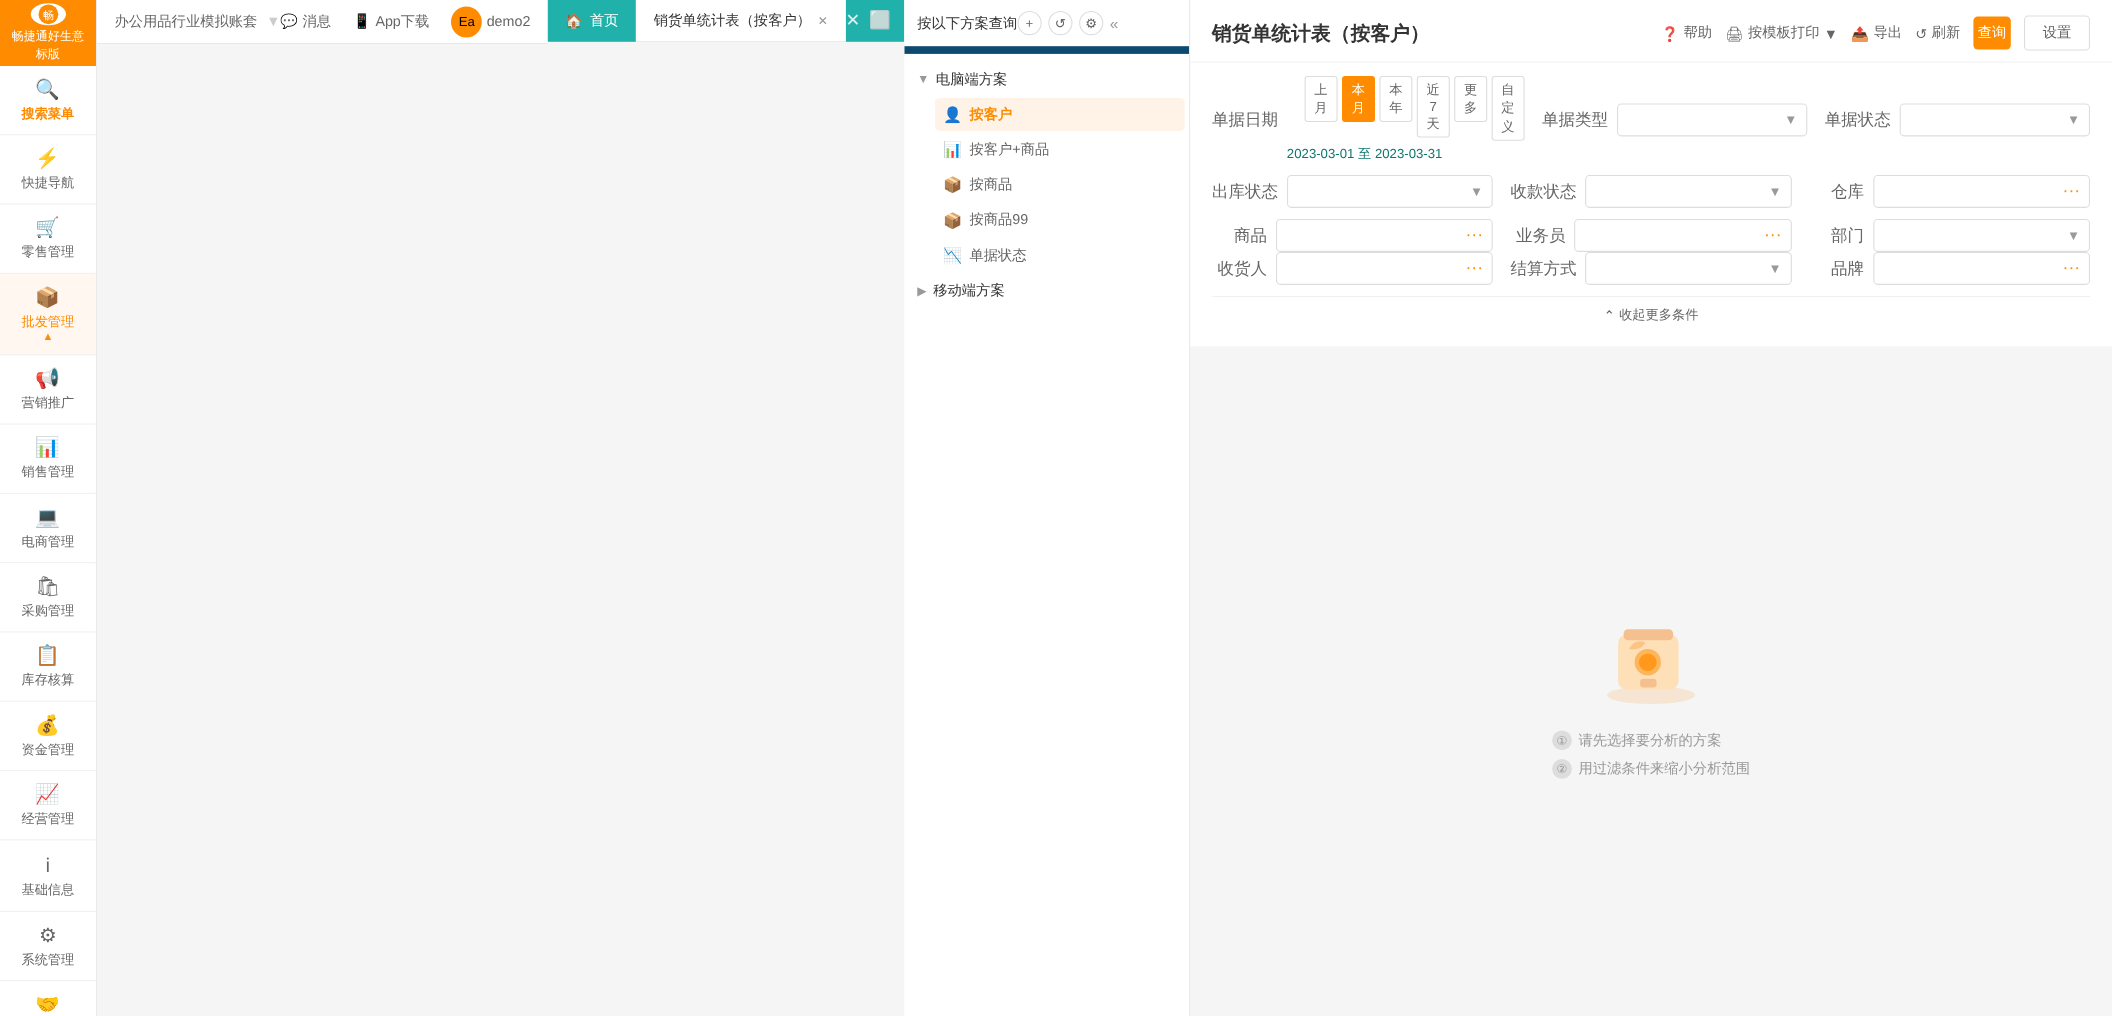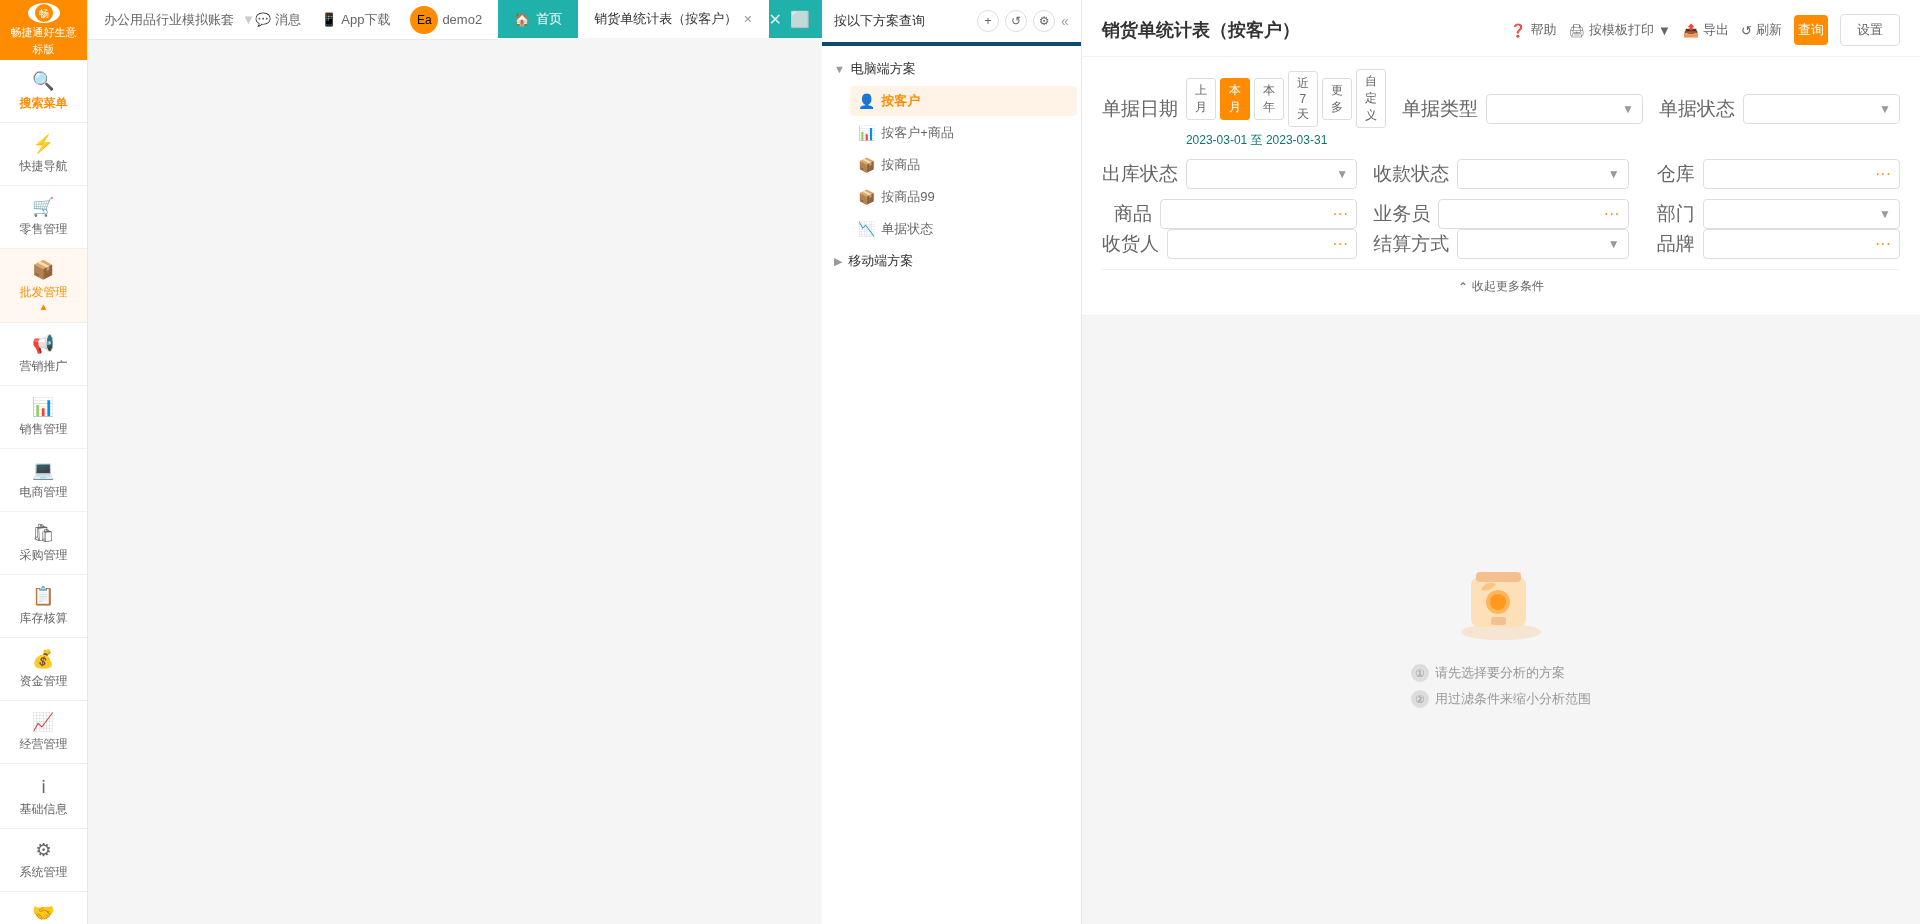--- a/index.html
+++ b/index.html
@@ -158,23 +158,22 @@
     .left-panel {
       width: 260px;
       background: #fff;
       border-right: 1px solid #e8e8e8;
       flex-shrink: 0;
       overflow-y: auto;
     }
     .left-panel-header {
       display: flex;
       align-items: center;
-      justify-content: space-between;
       padding: 10px 12px;
-      border-bottom: 4px solid #0c4a6e;
+      border-bottom: 7px solid #0c4a6e;
       font-size: 13px;
       color: #666;
     }
     .left-panel-header .label { font-size: 13px; color: #333; }
     .left-panel-actions {
       display: flex;
       align-items: center;
       gap: 6px;
     }
     .action-icon {
@@ -270,22 +269,23 @@
 
     
     .filter-area {
       background: #fff;
       padding: 12px 20px;
       border-bottom: 1px solid #f0f0f0;
       flex-shrink: 0;
     }
     .date-quick-btns {
       display: flex;
-      align-items: center;
+      align-items: flex-start;
       gap: 4px;
+      margin-left: 16px;
     }
     .date-quick-btn {
       padding: 3px 8px;
       border: 1px solid #ddd;
       border-radius: 3px;
       font-size: 12px;
       cursor: pointer;
       color: #666;
       background: #fff;
     }
@@ -362,21 +362,21 @@
       grid-template-columns: 1fr 1fr 1fr;
       gap: 10px 16px;
     }
     .filter-cell {
       display: flex;
       align-items: center;
       gap: 8px;
     }
     .filter-cell-label {
       color: #666;
-      font-size: 19px;
+      font-size: 15px;
       white-space: nowrap;
       min-width: 50px;
       text-align: right;
     }
     .filter-cell-input {
       flex: 1;
       height: 30px;
       border: 1px solid #ddd;
       border-radius: 4px;
       padding: 0 8px;

